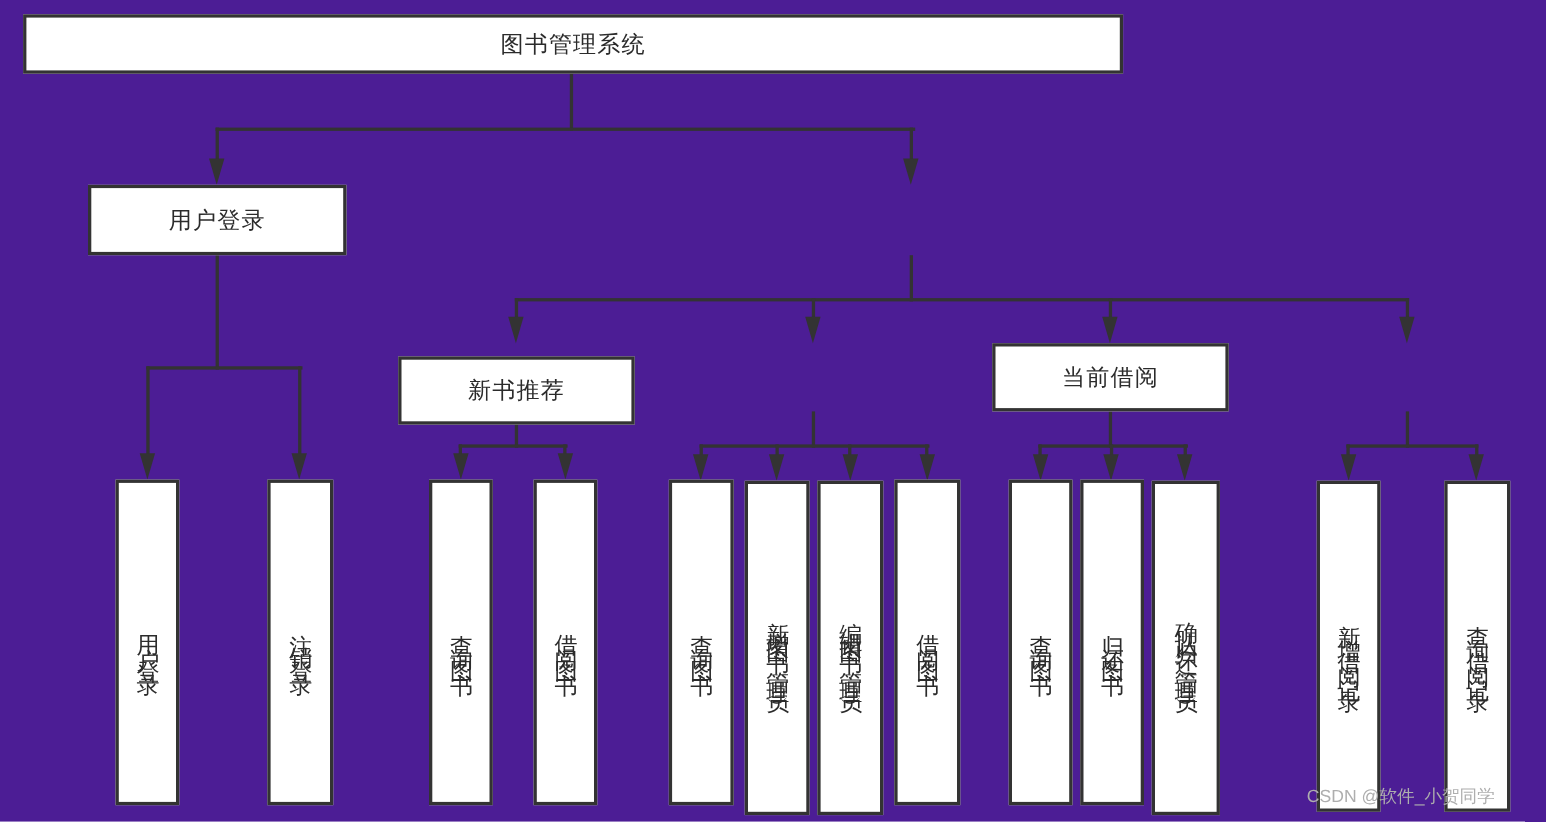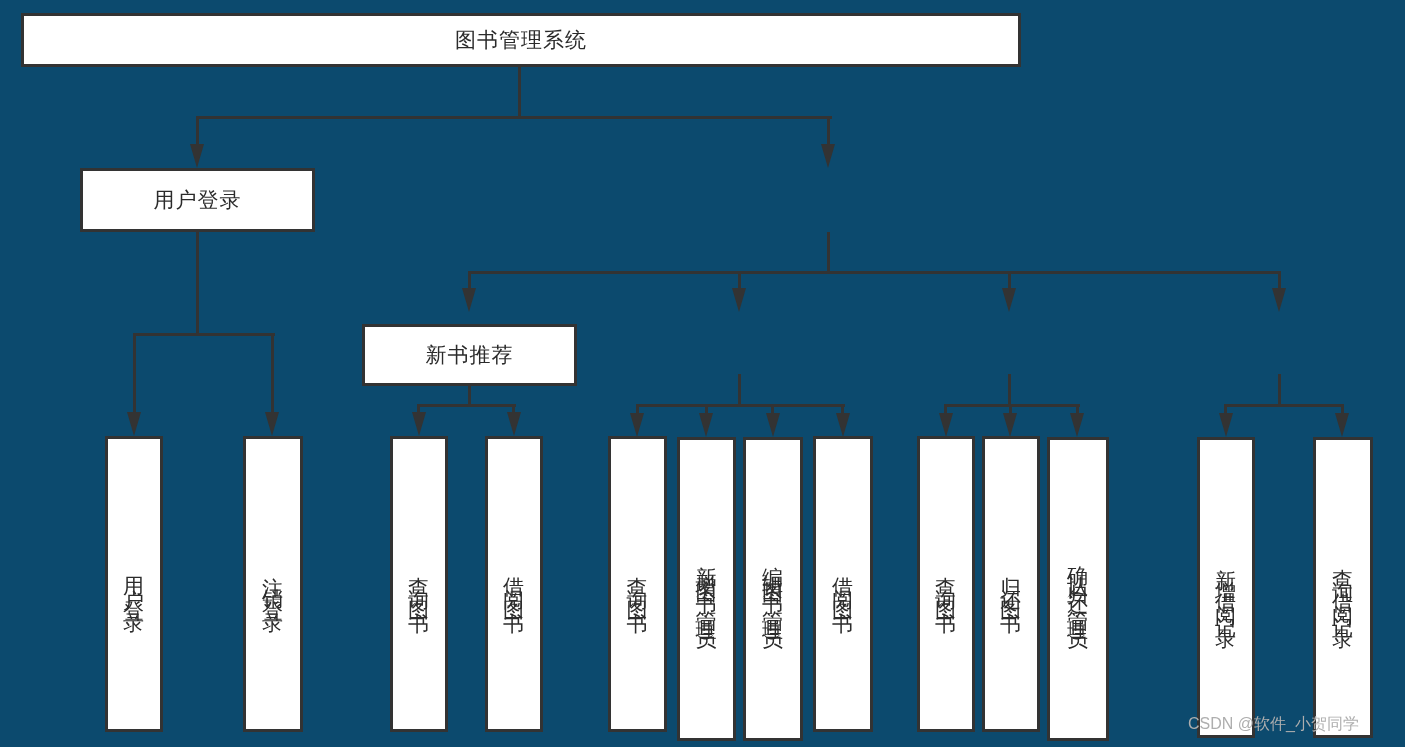--- a/index.html
+++ b/index.html
@@ -5,21 +5,21 @@
   html, body {
     margin: 0;
     padding: 0;
     background: #ffffff;
     font-family: "Liberation Sans", sans-serif;
   }
   .canvas {
     position: relative;
     width: 1405px;
     height: 747px;
-    background: #0c4a6e;
+    background: #4c1d95;
     overflow: hidden;
   }
   .box {
     position: absolute;
     box-sizing: border-box;
     background: #ffffff;
     border: 3px solid #333333;
     display: flex;
     align-items: center;
     justify-content: center;
@@ -68,20 +68,23 @@
   <div class="box" style="left:21px; top:13px; width:1000px; height:54px;">
     <span>图书管理系统</span>
   </div>
 
   <div class="box" style="left:80px; top:168px; width:235px; height:64px;">
     <span>用户登录</span>
   </div>
 
   <div class="box" style="left:362px; top:324px; width:215px; height:62px;">
     <span>新书推荐</span>
+  </div>
+  <div class="box" style="left:902px; top:312px; width:215px; height:62px;">
+    <span>当前借阅</span>
   </div>
 
   <div class="box vbox" style="left:105px; top:436px; width:58px; height:296px;">
     <span class="vlabel">用户登录</span>
   </div>
   <div class="box vbox" style="left:243px; top:436px; width:60px; height:296px;">
     <span class="vlabel">注销登录</span>
   </div>
 
   <div class="box vbox" style="left:390px; top:436px; width:58px; height:296px;">

